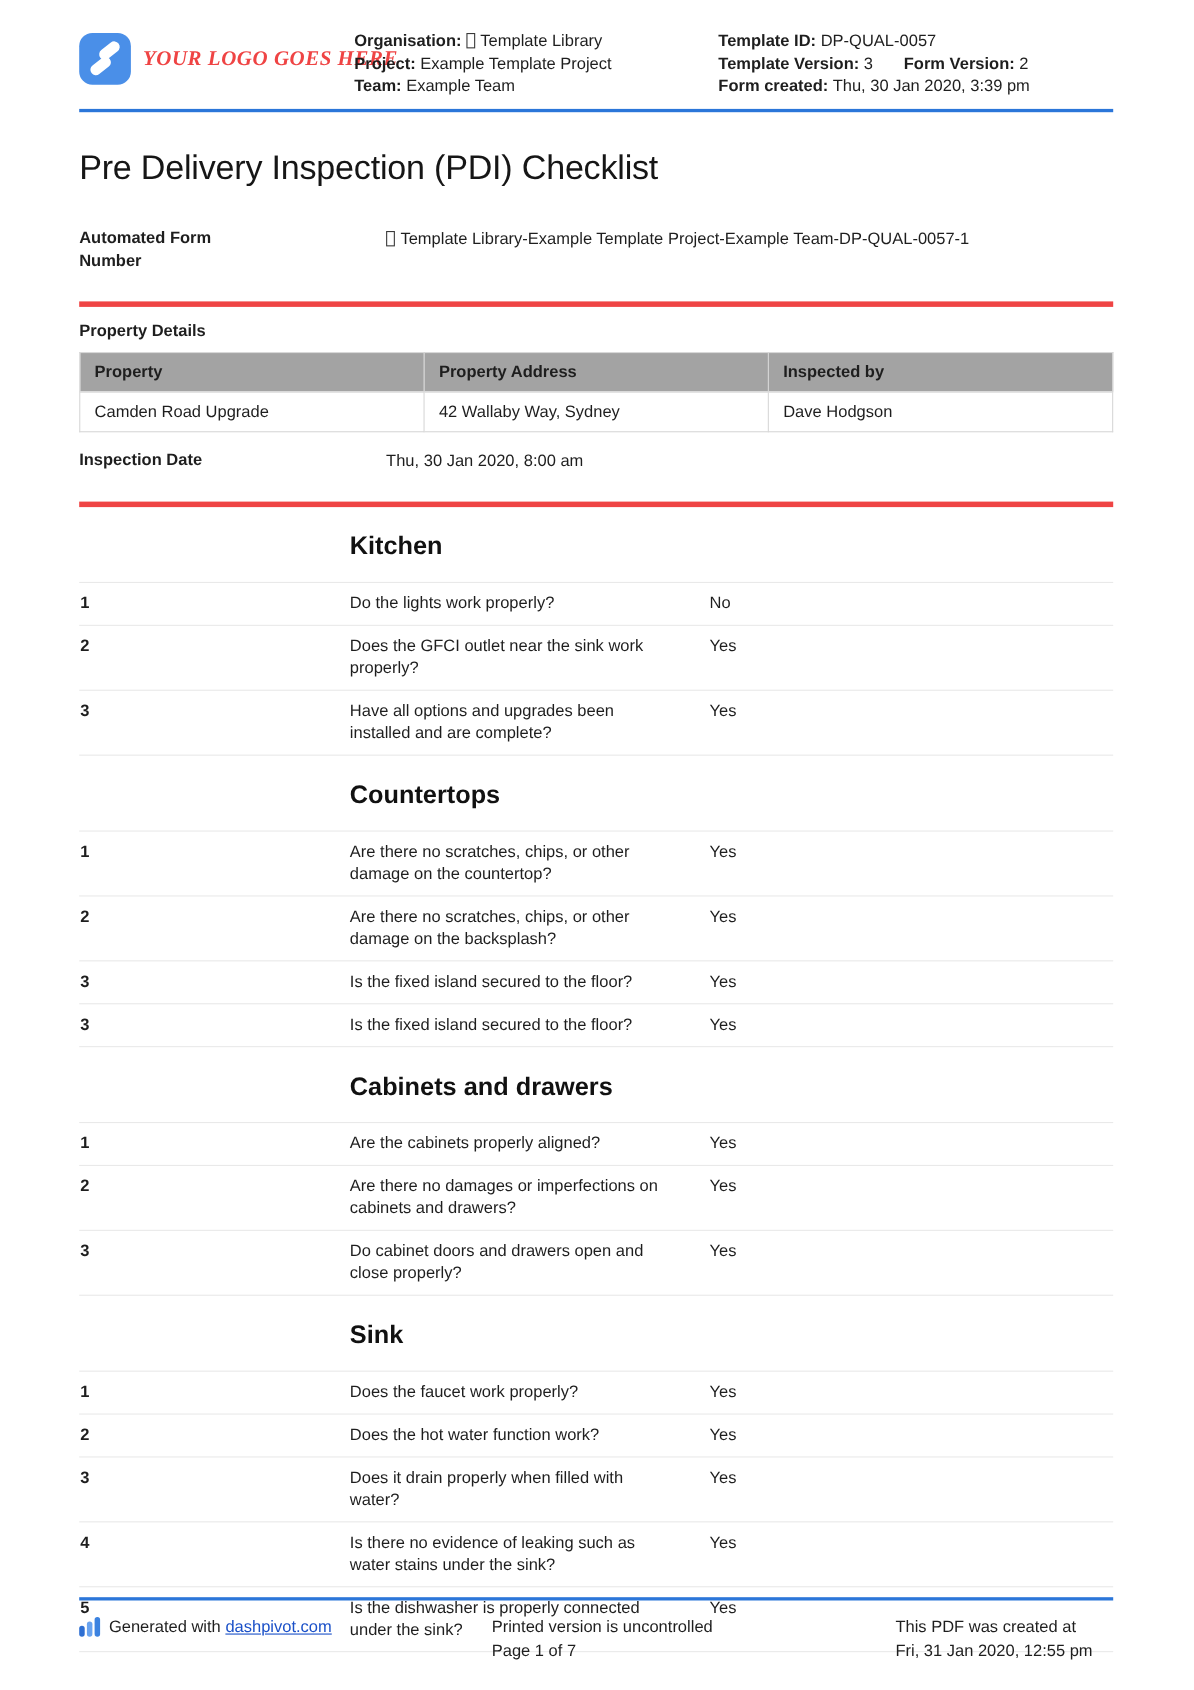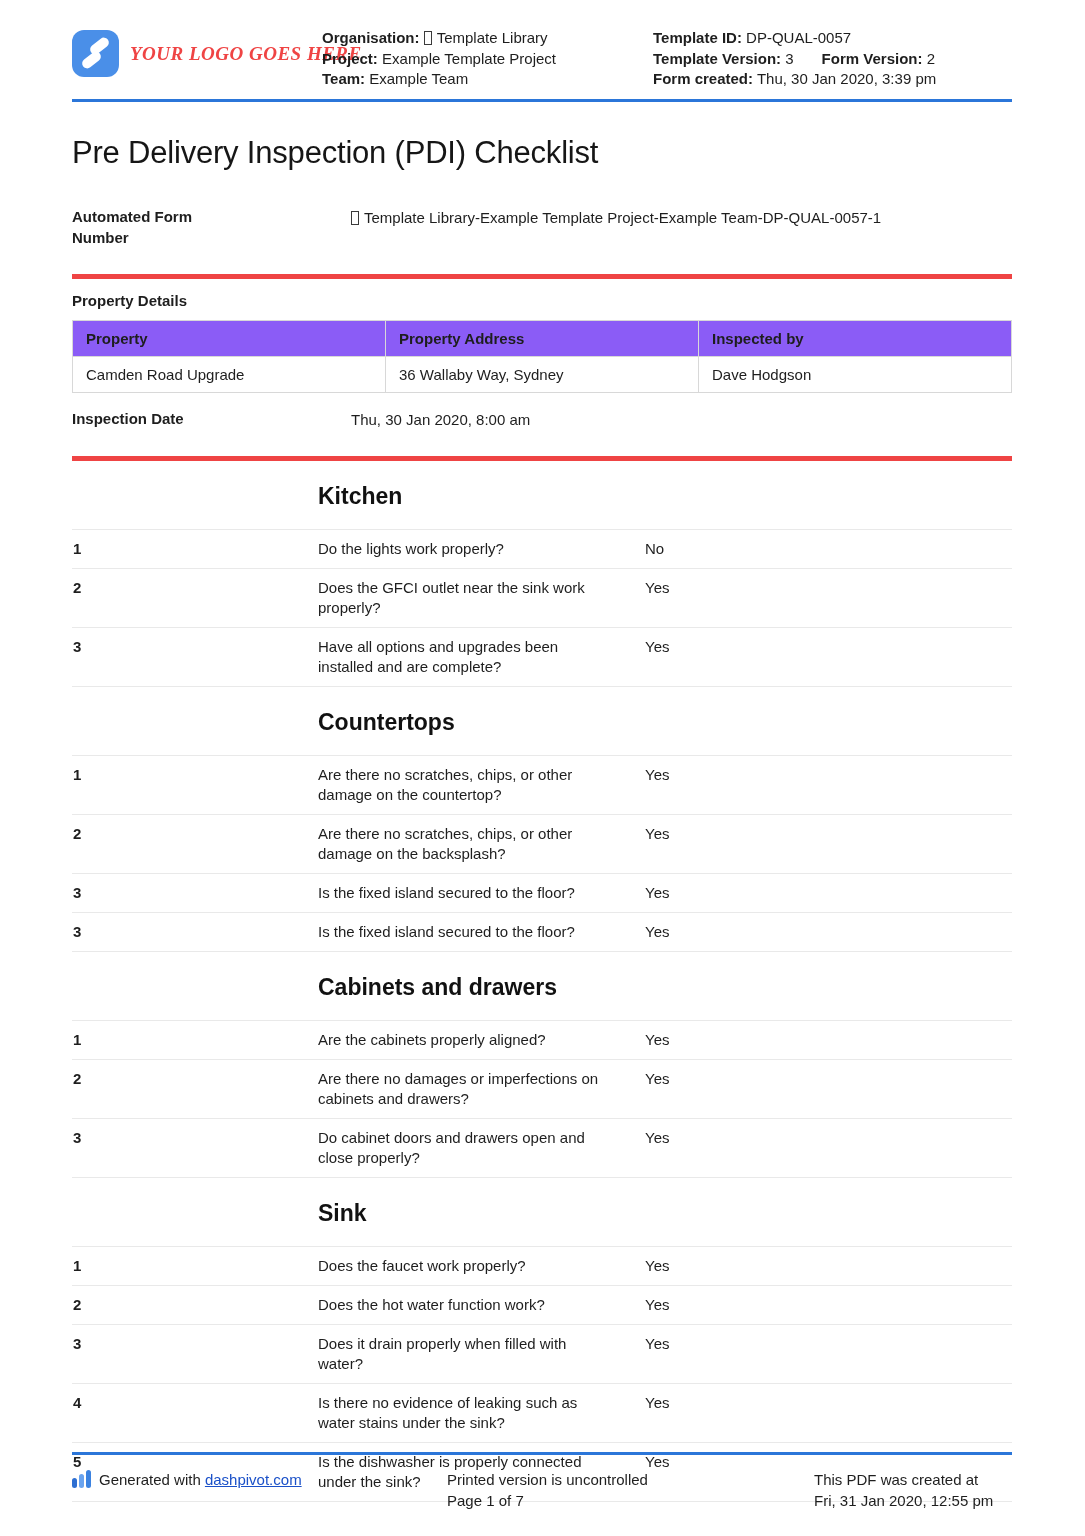--- a/index.html
+++ b/index.html
@@ -32,21 +32,21 @@
   
   .field { display:grid; grid-template-columns:246px 1fr; padding:13px 0 26px; border-bottom:5px solid #ef4444; }
   .field-label { font-weight:700; font-size:15px; line-height:21px; padding-right:78px; }
   .field-value { font-size:15px; line-height:21px; padding-top:1px;margin-left:33px; }
   .af { margin-top:22px; }
 
   
   .pd-heading { font-weight:700; font-size:15px; padding:13px 0 11px; }
   table.pd { width:100%; border-collapse:collapse; table-layout:fixed; }
   table.pd th, table.pd td { border:1px solid #d8d8d8; font-size:15px; text-align:left; padding:9px 13px; }
-  table.pd th { background:#8b5cf6; font-weight:700; }
+  table.pd th { background:#a3a3a3; font-weight:700; }
   table.pd td { background:#fff; }
   .pd-wrap { margin-bottom:2px; }
 
   
   .section h2 { font-size:23px; font-weight:700; margin:22px 0 19px 246px; color:#111; }
   .rows { border-top:1px solid #e9e9e9; }
   .crow { display:grid; grid-template-columns:246px 327px 1fr; padding:9px 0; border-bottom:1px solid #e9e9e9; font-size:15px; line-height:20px; }
   .cnum { font-weight:700; padding-left:1px; }
   .cq { padding-right:34px; }
 
@@ -100,21 +100,21 @@
       <div class="pd-heading">Property Details</div>
       <table class="pd">
         <tbody>
             <tr>
           <th>Property</th>
           <th>Property Address</th>
           <th>Inspected by</th>
         </tr>
         <tr>
           <td>Camden Road Upgrade</td>
-          <td>36 Wallaby Way, Sydney</td>
+          <td>42 Wallaby Way, Sydney</td>
           <td>Dave Hodgson</td>
         </tr>
       </tbody>
         </table>
     </div>
 
     <div class="field">
       <div class="field-label">Inspection Date</div>
       <div class="field-value">Thu, 30 Jan 2020, 8:00 am</div>
     </div>

